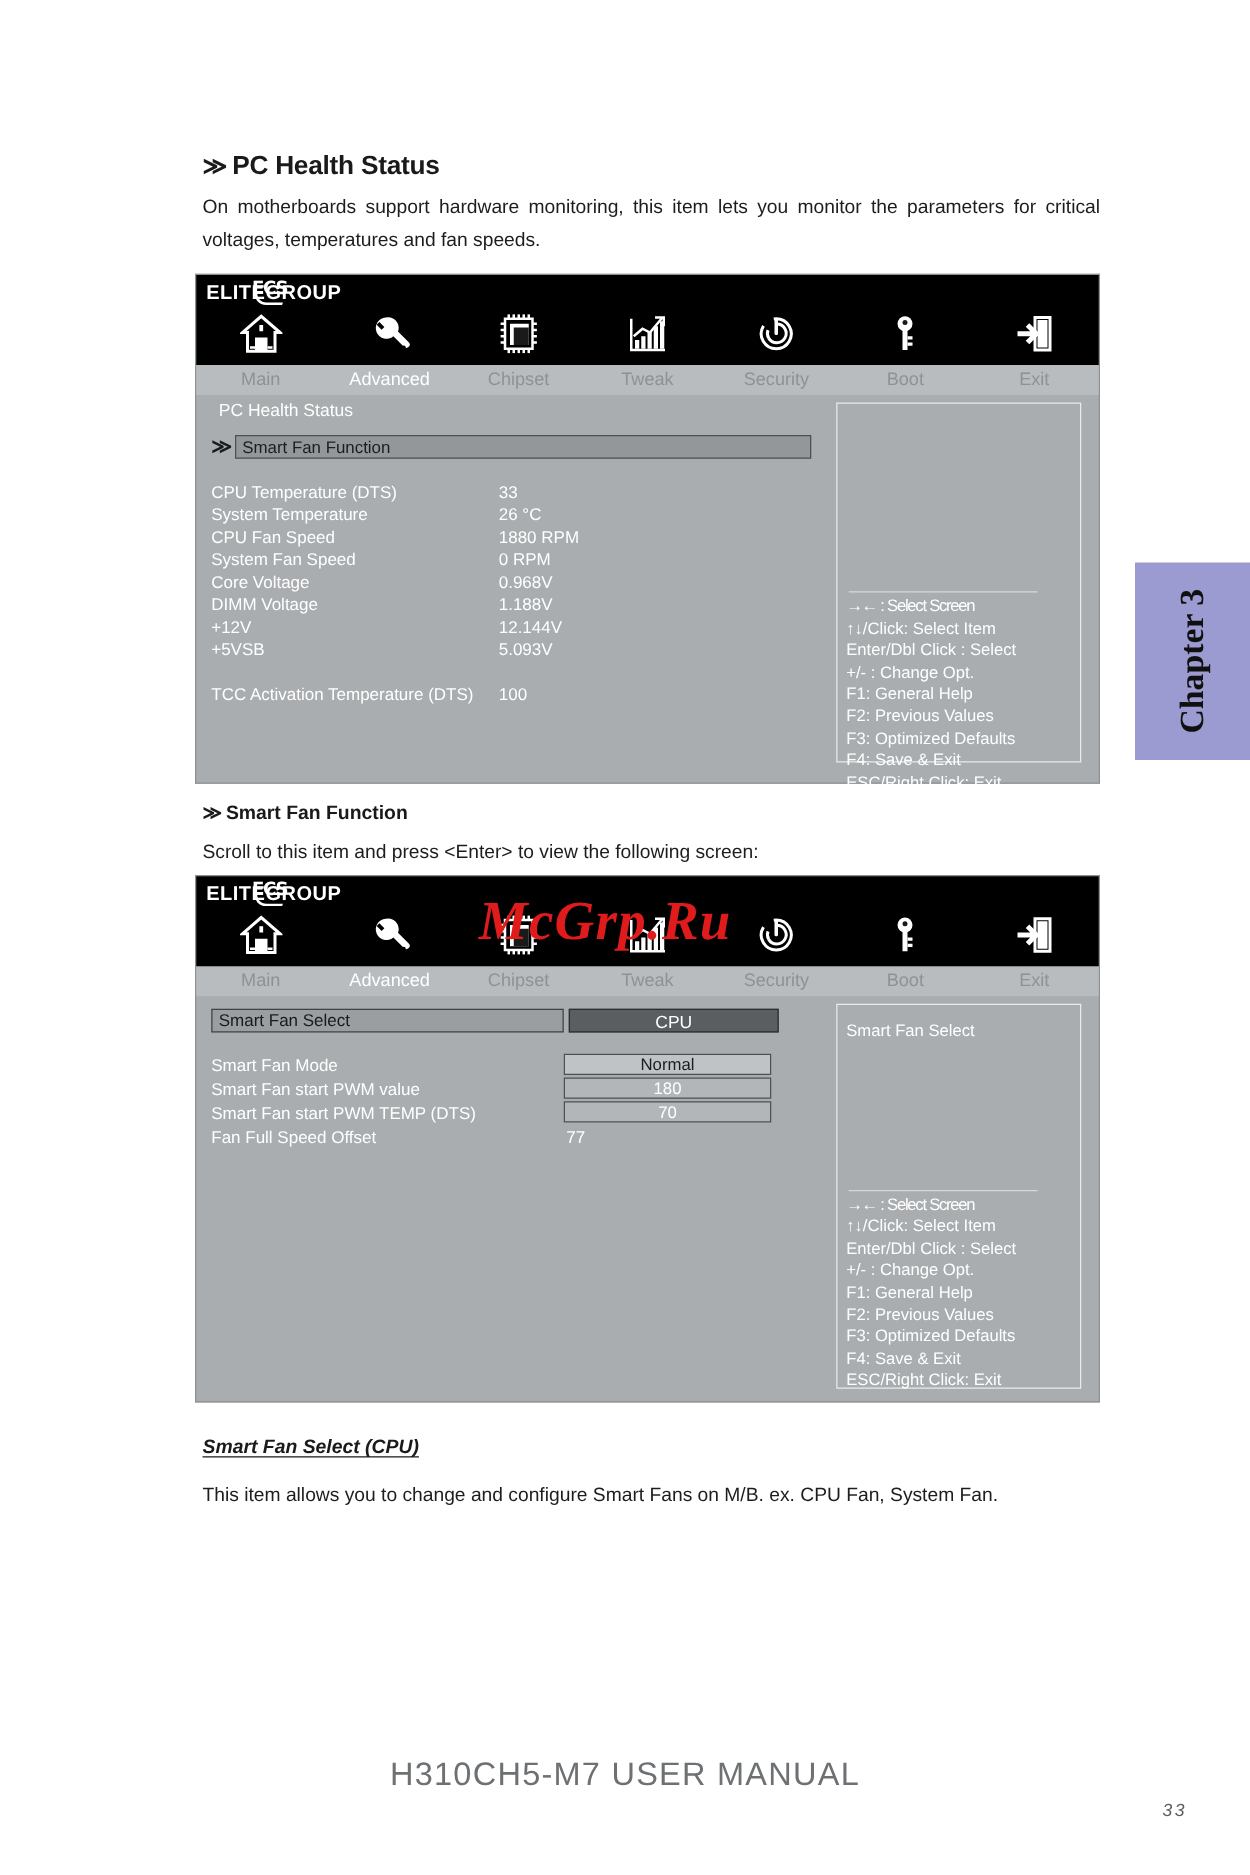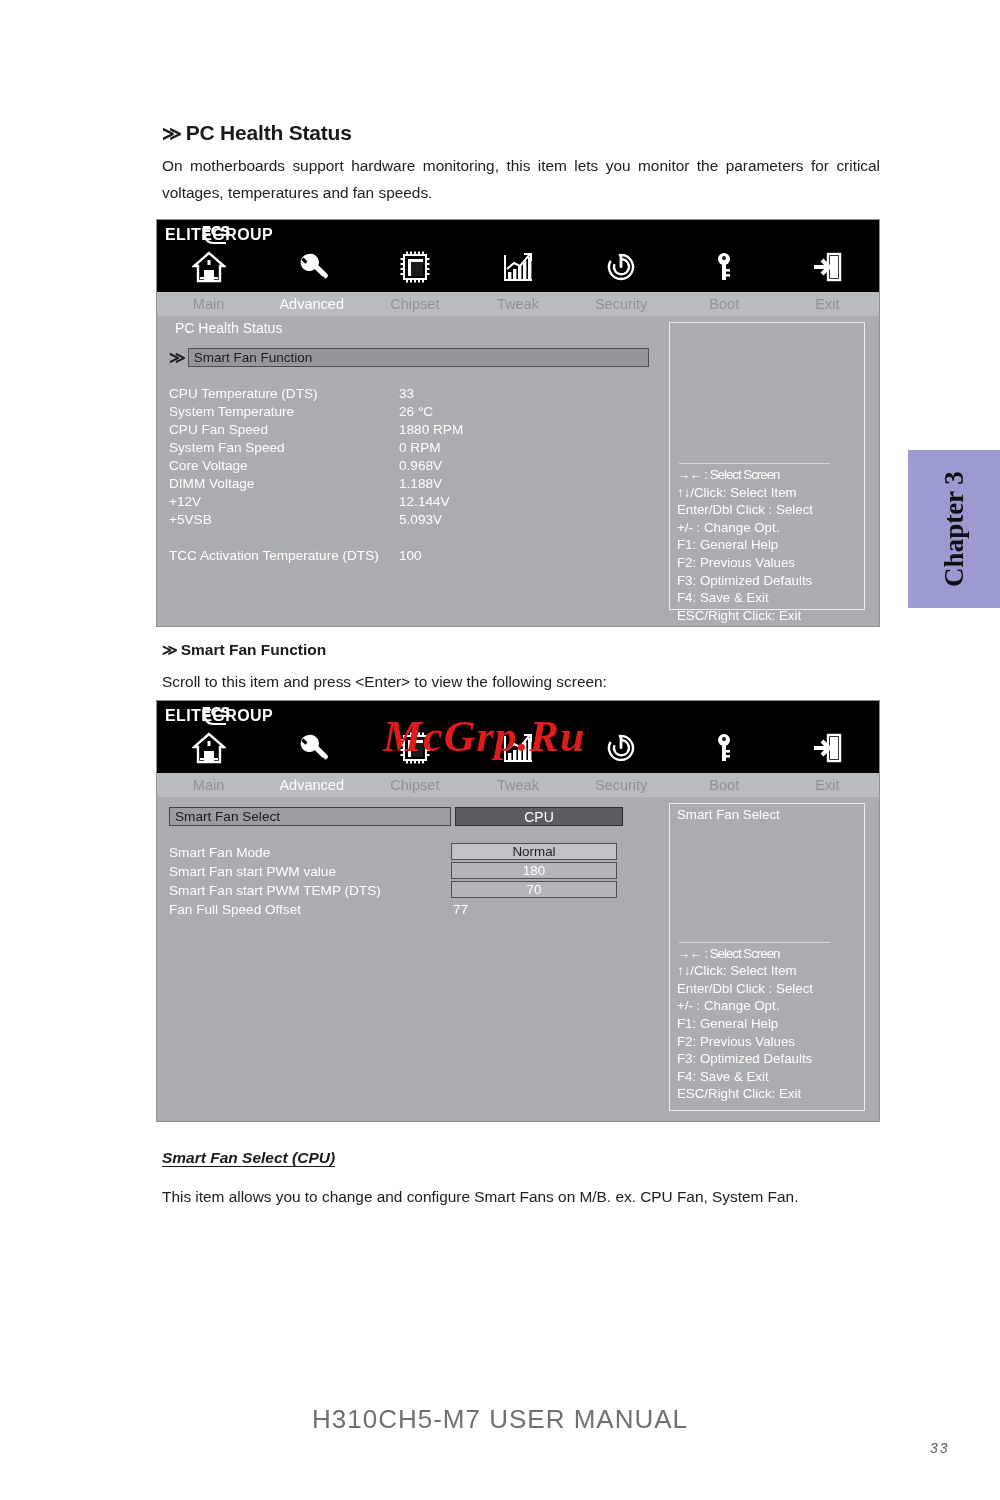--- a/index.html
+++ b/index.html
@@ -129,21 +129,21 @@
   .hdr-sel .value-box{
     width:168px;height:19px;background:#5a5e60;border:1px solid #2a2e30;
     display:flex;align-items:center;justify-content:center;box-sizing:border-box;
     font-size:14px;color:#ffffff;margin-left:4px;
   }
 
   
   .help{
     position:absolute;right:14px;top:6px;width:196px;
     border:1px solid #e9ebec;box-sizing:border-box;color:#ffffff;
-    font-size:13.3px;line-height:17.6px;padding:2px 7px;
+    font-size:13.3px;line-height:17.6px;padding:12px 7px;
   }
   .help .help-title{min-height:14px;}
   .help .divider{
     border-top:1px solid #d6d9da;margin:6px 2px 2px 2px;width:84%;
   }
   .help .line{white-space:nowrap;}
   .arrowglyph{letter-spacing:-1px;}
 
   
   .watermark{

